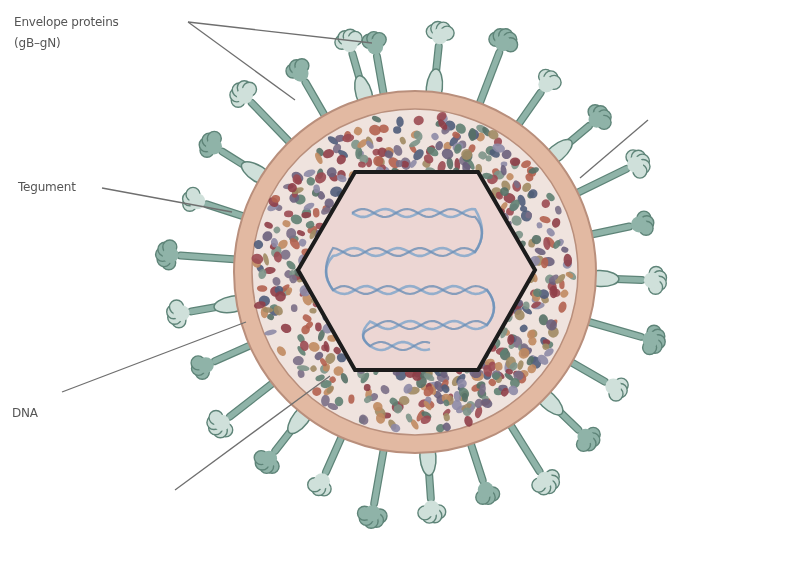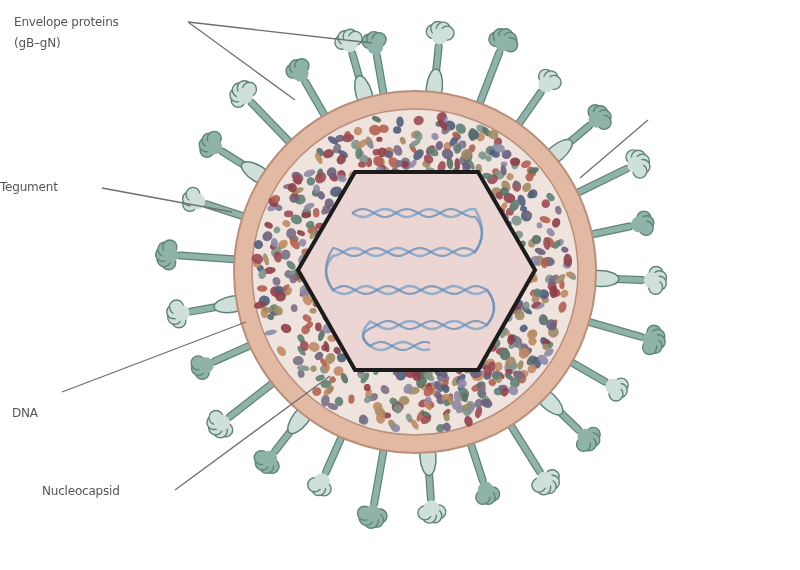--- a/index.html
+++ b/index.html
@@ -4,21 +4,21 @@
 <style>
   html, body { margin: 0; padding: 0; background: #ffffff; }
   body { width: 800px; height: 570px; position: relative; overflow: hidden;
          font-family: "DejaVu Sans", sans-serif; }
   #stage { position: absolute; left: 0; top: 0; width: 800px; height: 570px; }
   .label { position: absolute; color: #555555; font-size: 12px; line-height: 19px;
            font-family: "DejaVu Sans", sans-serif; letter-spacing: -0.2px; white-space: nowrap; }
   #lbl-env { left: 14px; top: 13px; }
   #lbl-env-sub { left: 14px; top: 34px; text-align: center; }
   #lbl-lipid { left: 650px; top: 111px; }
-  #lbl-teg { left: 0; top: 178px; }
+  #lbl-teg { left: 18px; top: 178px; }
   #lbl-dna { left: 12px; top: 404px; }
   #lbl-nuc { left: 42px; top: 482px; }
 </style>
 </head>
 <body>
 
 <div id="stage">
   <svg id="svg" width="800" height="570" viewBox="0 0 800 570">
     <g id="g-spikes">
         <g>
@@ -1184,14 +1184,13 @@
         <line x1="102" y1="188" x2="232" y2="212" stroke="#6f6f6f" stroke-width="1.3"></line>
         <line x1="62" y1="392" x2="246" y2="322" stroke="#6f6f6f" stroke-width="1.3"></line>
         <line x1="175" y1="490" x2="330" y2="376" stroke="#6f6f6f" stroke-width="1.3"></line>
       </g>
   </svg>
 
   <div class="label" id="lbl-env">Envelope proteins</div>
   <div class="label" id="lbl-env-sub">(gB–gN)</div>
   <div class="label" id="lbl-teg">Tegument</div>
   <div class="label" id="lbl-dna">DNA</div>
-  <div class="label" id="lbl-nuc">Nucleocapsid</div>
 </div>
 
 </body></html>

